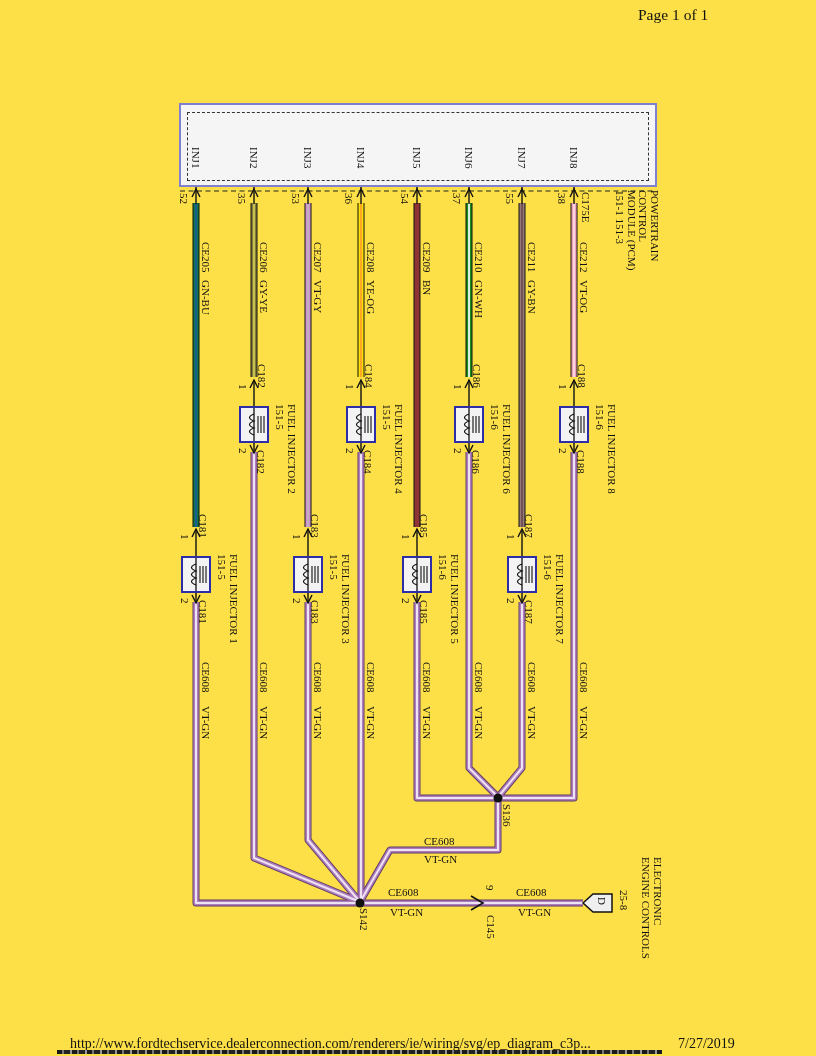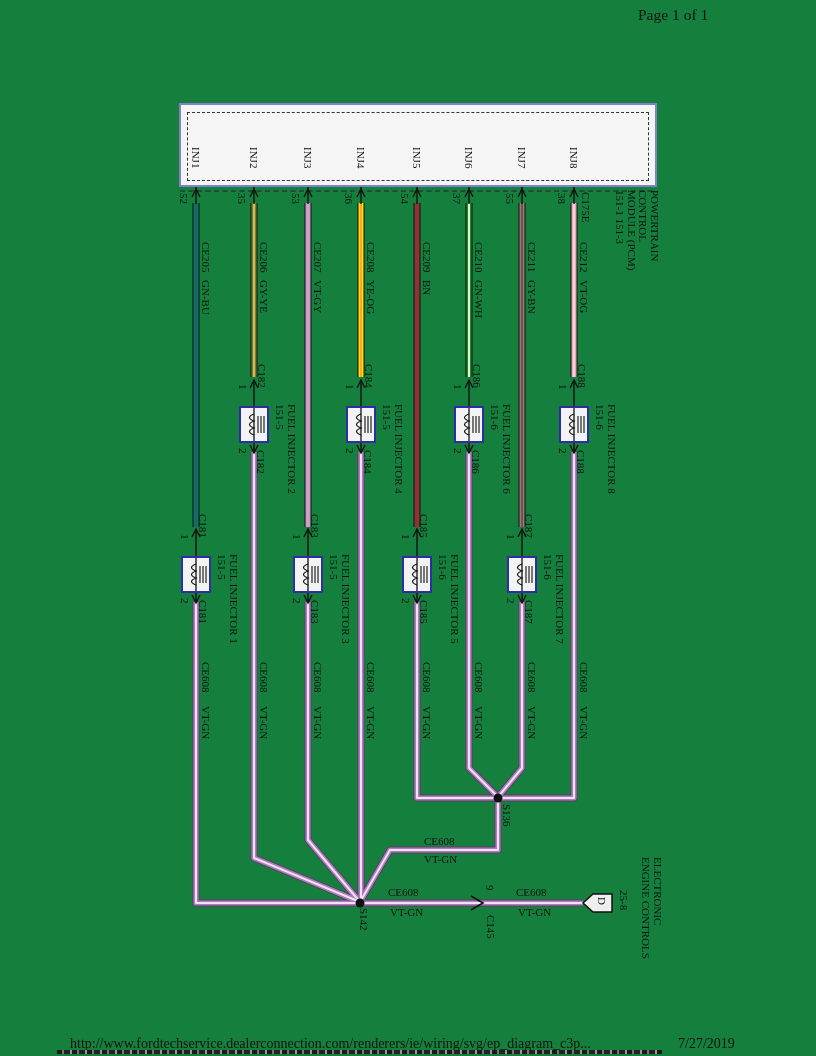--- a/index.html
+++ b/index.html
@@ -1,16 +1,16 @@
 <!DOCTYPE html>
 <html><head>
 <meta charset="utf-8">
 <style>
   html,body{margin:0;padding:0;background:#fff}
-  .page{position:relative;width:816px;height:1056px;background:#15803d;overflow:hidden;
+  .page{position:relative;width:816px;height:1056px;background:#fde047;overflow:hidden;
         font-family:"Liberation Serif","DejaVu Serif",serif;color:#111}
   .hdr{position:absolute;font-size:15.5px}
   .ftr{position:absolute;font-size:14px;white-space:pre}
   .rot{position:absolute;transform-origin:0 0;transform:rotate(90deg);
        font-size:11px;line-height:12px;white-space:pre;color:#111}
   .rotml{position:absolute;transform-origin:0 0;transform:rotate(90deg);
        font-size:11px;line-height:11.5px;white-space:pre-line;color:#111}
   .hlab{position:absolute;font-size:11px;white-space:pre;color:#111}
   .pcmbox{position:absolute;left:179px;top:103px;width:478px;height:84px;
        border:2.5px solid #8080cf;background:#f5f5f5;box-sizing:border-box}

